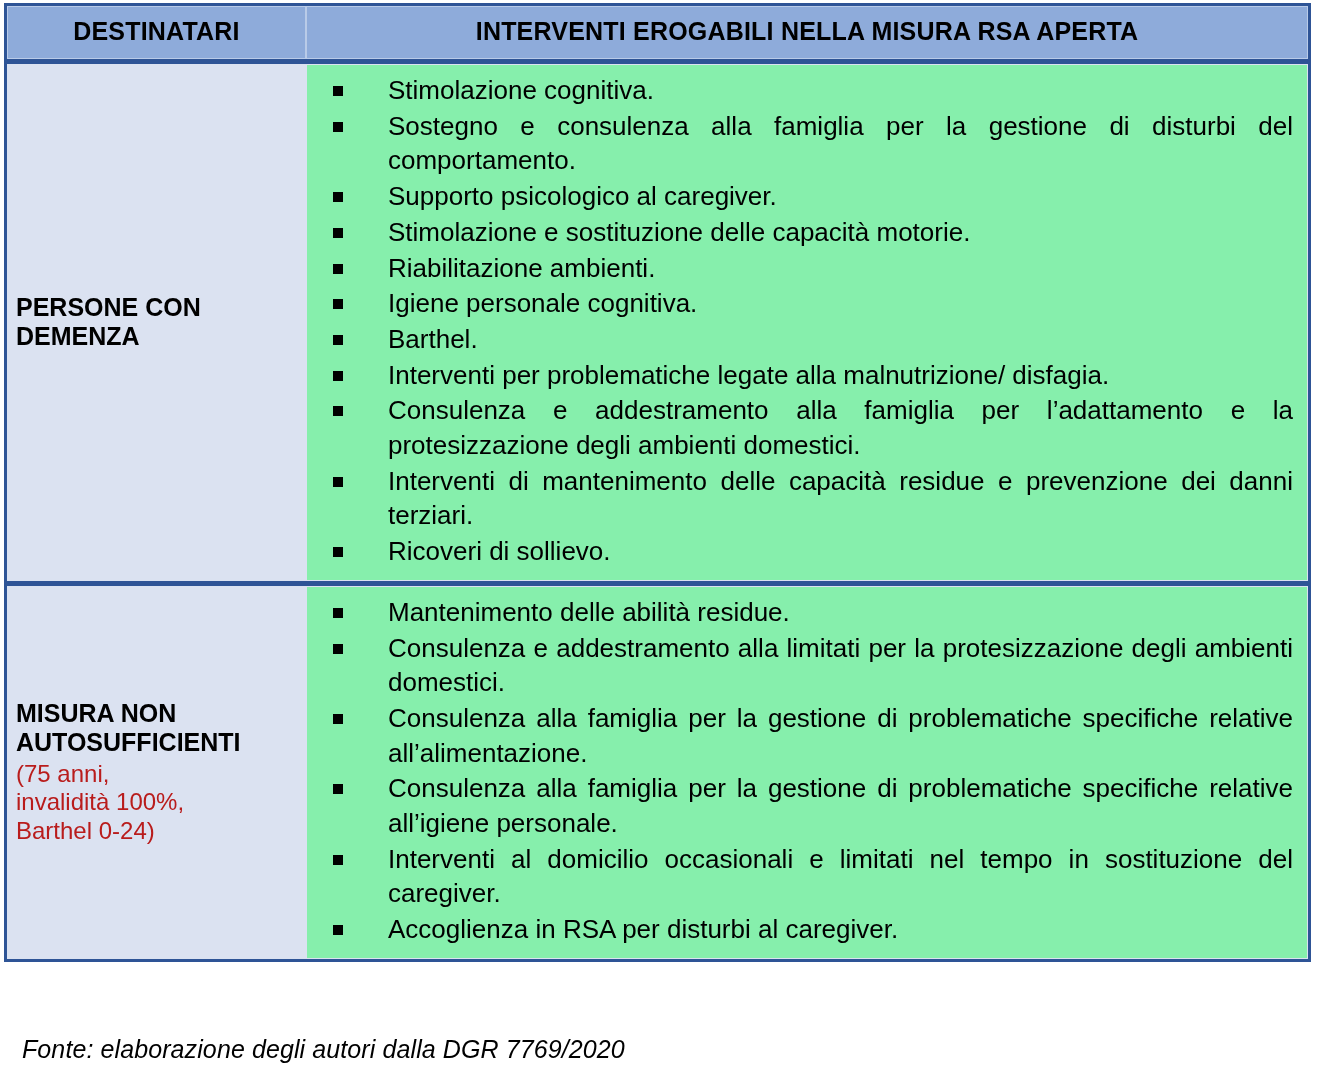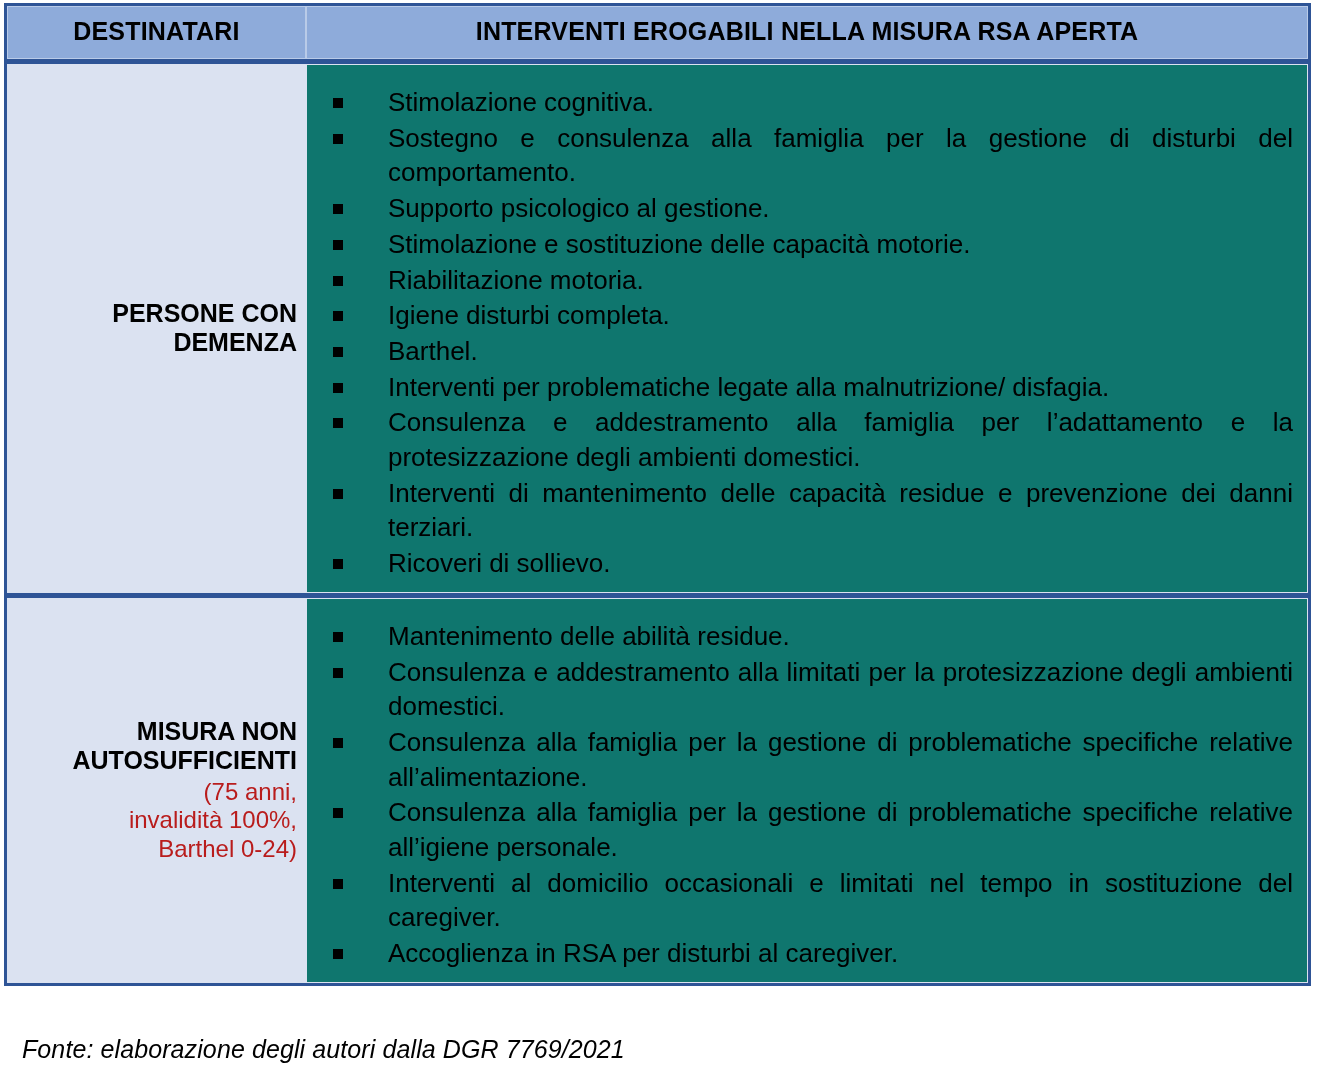--- a/index.html
+++ b/index.html
@@ -58,27 +58,27 @@
     height: 45px;
     padding: 2px 4px 4px 4px;
     border: 1px solid #b9cbe8;
   }
   tr.header-row th.th-dest { font-size: 25px; }
   tr.header-row th.th-int  { font-size: 25px; text-align: center; }
 
   
   td.cell-dest {
     background: #dbe2f1;
-    text-align: right;
+    text-align: left;
     padding: 10px 8px;
     border: 1px solid #dbe2f1;
   }
   td.cell-int {
-    background: #0f766e;
-    padding: 20px 14px 10px 14px;
+    background: #86efac;
+    padding: 8px 14px 10px 14px;
     border: 1px solid #dbe2f1;
   }
 
   
   tr.row-sep td {
     height: 5px;
     padding: 0;
     background: #2e5496;
     border: 0;
   }
@@ -159,24 +159,24 @@
 
         <tr class="data-row">
           <td class="cell-dest">
             <div class="dest-title">PERSONE CON
 DEMENZA</div>
           </td>
           <td class="cell-int">
             <ul class="int-list">
               <li><span class="bullet-square"></span><span>Stimolazione cognitiva.</span></li>
               <li><span class="bullet-square"></span><span>Sostegno e consulenza alla famiglia per la gestione di disturbi del comportamento.</span></li>
-              <li class="nojust"><span class="bullet-square"></span><span>Supporto psicologico al gestione.</span></li>
+              <li class="nojust"><span class="bullet-square"></span><span>Supporto psicologico al caregiver.</span></li>
               <li class="nojust"><span class="bullet-square"></span><span>Stimolazione e sostituzione delle capacità motorie.</span></li>
-              <li class="nojust"><span class="bullet-square"></span><span>Riabilitazione motoria.</span></li>
-              <li class="nojust"><span class="bullet-square"></span><span>Igiene disturbi completa.</span></li>
+              <li class="nojust"><span class="bullet-square"></span><span>Riabilitazione ambienti.</span></li>
+              <li class="nojust"><span class="bullet-square"></span><span>Igiene personale cognitiva.</span></li>
               <li class="nojust"><span class="bullet-square"></span><span>Barthel.</span></li>
               <li><span class="bullet-square"></span><span>Interventi per problematiche legate alla malnutrizione/ disfagia.</span></li>
               <li><span class="bullet-square"></span><span>Consulenza e addestramento alla famiglia per l’adattamento e la protesizzazione degli ambienti domestici.</span></li>
               <li><span class="bullet-square"></span><span>Interventi di mantenimento delle capacità residue e prevenzione dei danni terziari.</span></li>
               <li class="nojust"><span class="bullet-square"></span><span>Ricoveri di sollievo.</span></li>
             </ul>
           </td>
         </tr>
 
         <tr class="row-sep">
@@ -199,15 +199,15 @@
               <li><span class="bullet-square"></span><span>Consulenza alla famiglia per la gestione di problematiche specifiche relative all’igiene personale.</span></li>
               <li><span class="bullet-square"></span><span>Interventi al domicilio occasionali e limitati nel tempo in sostituzione del caregiver.</span></li>
               <li class="nojust"><span class="bullet-square"></span><span>Accoglienza in RSA per disturbi al caregiver.</span></li>
             </ul>
           </td>
         </tr>
       </tbody>
     </table>
   </div>
 
-  <div class="caption">Fonte: elaborazione degli autori dalla DGR 7769/2021</div>
+  <div class="caption">Fonte: elaborazione degli autori dalla DGR 7769/2020</div>
 
 </div>
 
 </body></html>

